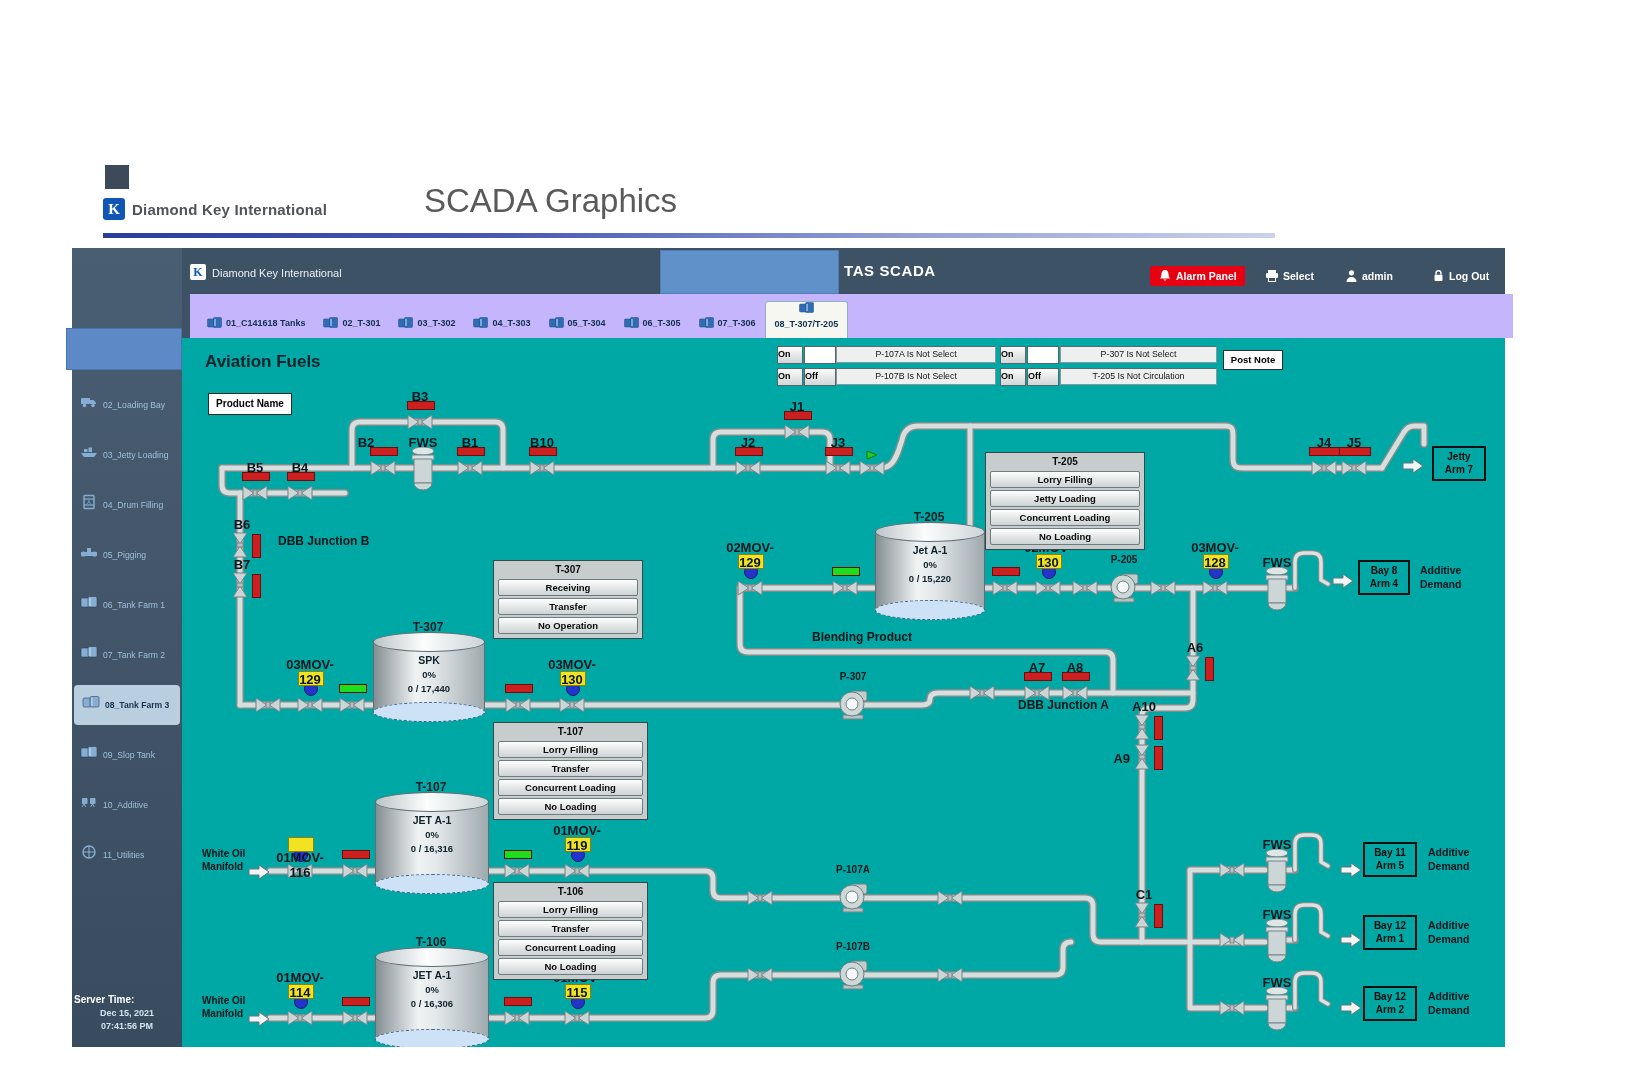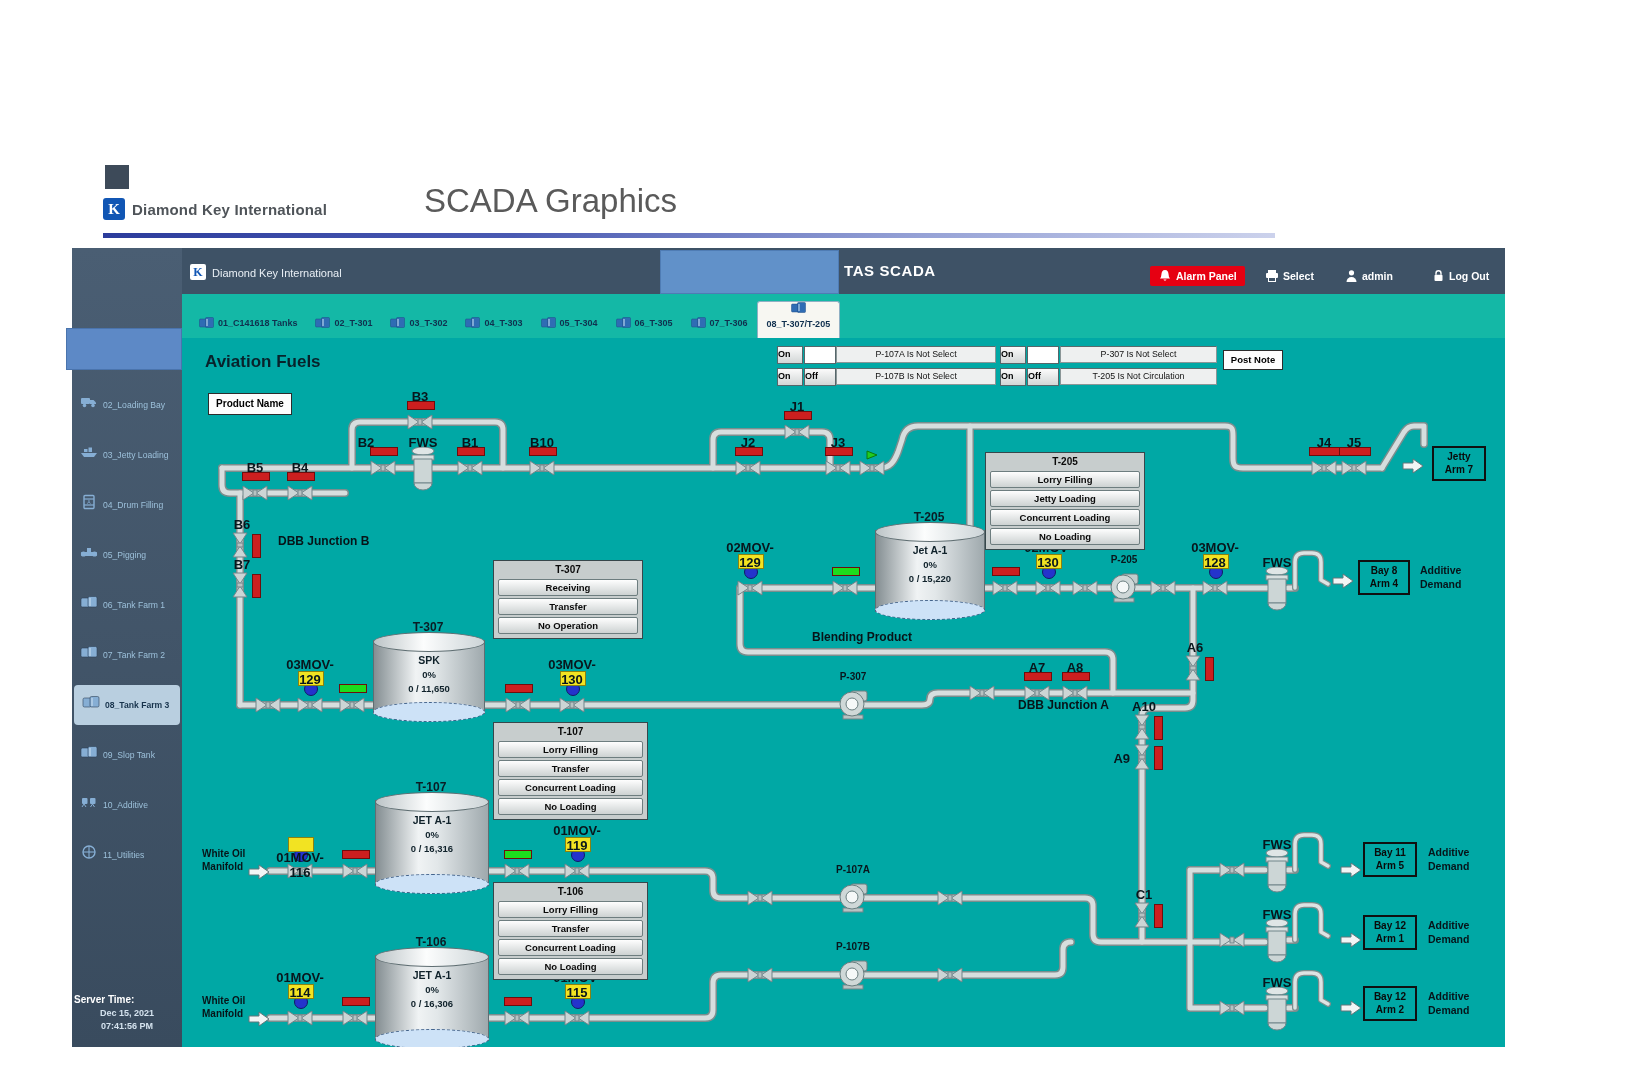--- a/index.html
+++ b/index.html
@@ -33,21 +33,21 @@
   #tb-brand{left:30px;top:19px;font-size:11px;color:#e9eff5;}
   #tb-redact{left:478px;top:2px;width:177px;height:42px;background:#6191c9;border:1px solid #4f7cb4;z-index:5;}
   #tb-apptitle{left:662px;top:14px;font-size:15px;font-weight:bold;color:#fff;letter-spacing:.6px;}
   .tb-item{position:absolute;top:18px;height:20px;color:#fff;font-size:10.5px;font-weight:bold;cursor:pointer;
     display:flex;align-items:center;gap:4px;}
   #tb-alarm{left:968px;background:#e60012;padding:0 8px;border-radius:2px;}
   #tb-print{left:1083px;}
   #tb-admin{left:1163px;}
   #tb-logout{left:1250px;}
   
-  #tabbar{left:110px;top:46px;width:1323px;height:44px;background:#14b8a6;display:flex;align-items:flex-end;padding-left:8px;box-sizing:border-box;}
+  #tabbar{left:118px;top:46px;width:1323px;height:44px;background:#c4b5fd;display:flex;align-items:flex-end;padding-left:8px;box-sizing:border-box;}
   .tab{height:30px;display:flex;align-items:center;gap:4px;padding:0 9px;cursor:pointer;
     font-size:9px;font-weight:bold;color:#10304e;white-space:nowrap;}
   .tab.active{background:#f7f7f2;height:36px;border:1px solid #8fb0c4;border-bottom:none;border-radius:3px 3px 0 0;flex-direction:column;}
   
   #canvas{left:110px;top:90px;width:1323px;height:709px;background:#00a8a5;overflow:hidden;}
   #pipes{position:absolute;left:0;top:0;z-index:1;}
   .pipe-o{fill:none;stroke:#7b8e8e;stroke-width:8;stroke-linejoin:round;stroke-linecap:round;}
   .pipe-i{fill:none;stroke:#d7dede;stroke-width:5;stroke-linejoin:round;stroke-linecap:round;}
   .arm-o{fill:none;stroke:#7b8e8e;stroke-width:6;stroke-linejoin:round;stroke-linecap:round;}
   .arm-i{fill:none;stroke:#dde3e3;stroke-width:3.5;stroke-linejoin:round;stroke-linecap:round;}
@@ -397,21 +397,21 @@
             <div class="p3">0 / 15,220</div>
           </div>
         </div>
         <div class="tank-name" style="left: 191px; top: 282px; width: 110px;">T-307</div>
         <div class="tank" style="left: 191px; top: 302px; width: 110px; height: 72px;">
           <div class="tcap"></div>
           <div class="bcap"></div>
           <div class="txt">
             <div class="p1">SPK</div>
             <div class="p2">0%</div>
-            <div class="p3">0 / 11,650</div>
+            <div class="p3">0 / 17,440</div>
           </div>
         </div>
         <div class="tank-name" style="left: 193px; top: 442px; width: 112px;">T-107</div>
         <div class="tank" style="left: 193px; top: 462px; width: 112px; height: 84px;">
           <div class="tcap"></div>
           <div class="bcap"></div>
           <div class="txt">
             <div class="p1">JET A-1</div>
             <div class="p2">0%</div>
             <div class="p3">0 / 16,316</div>

